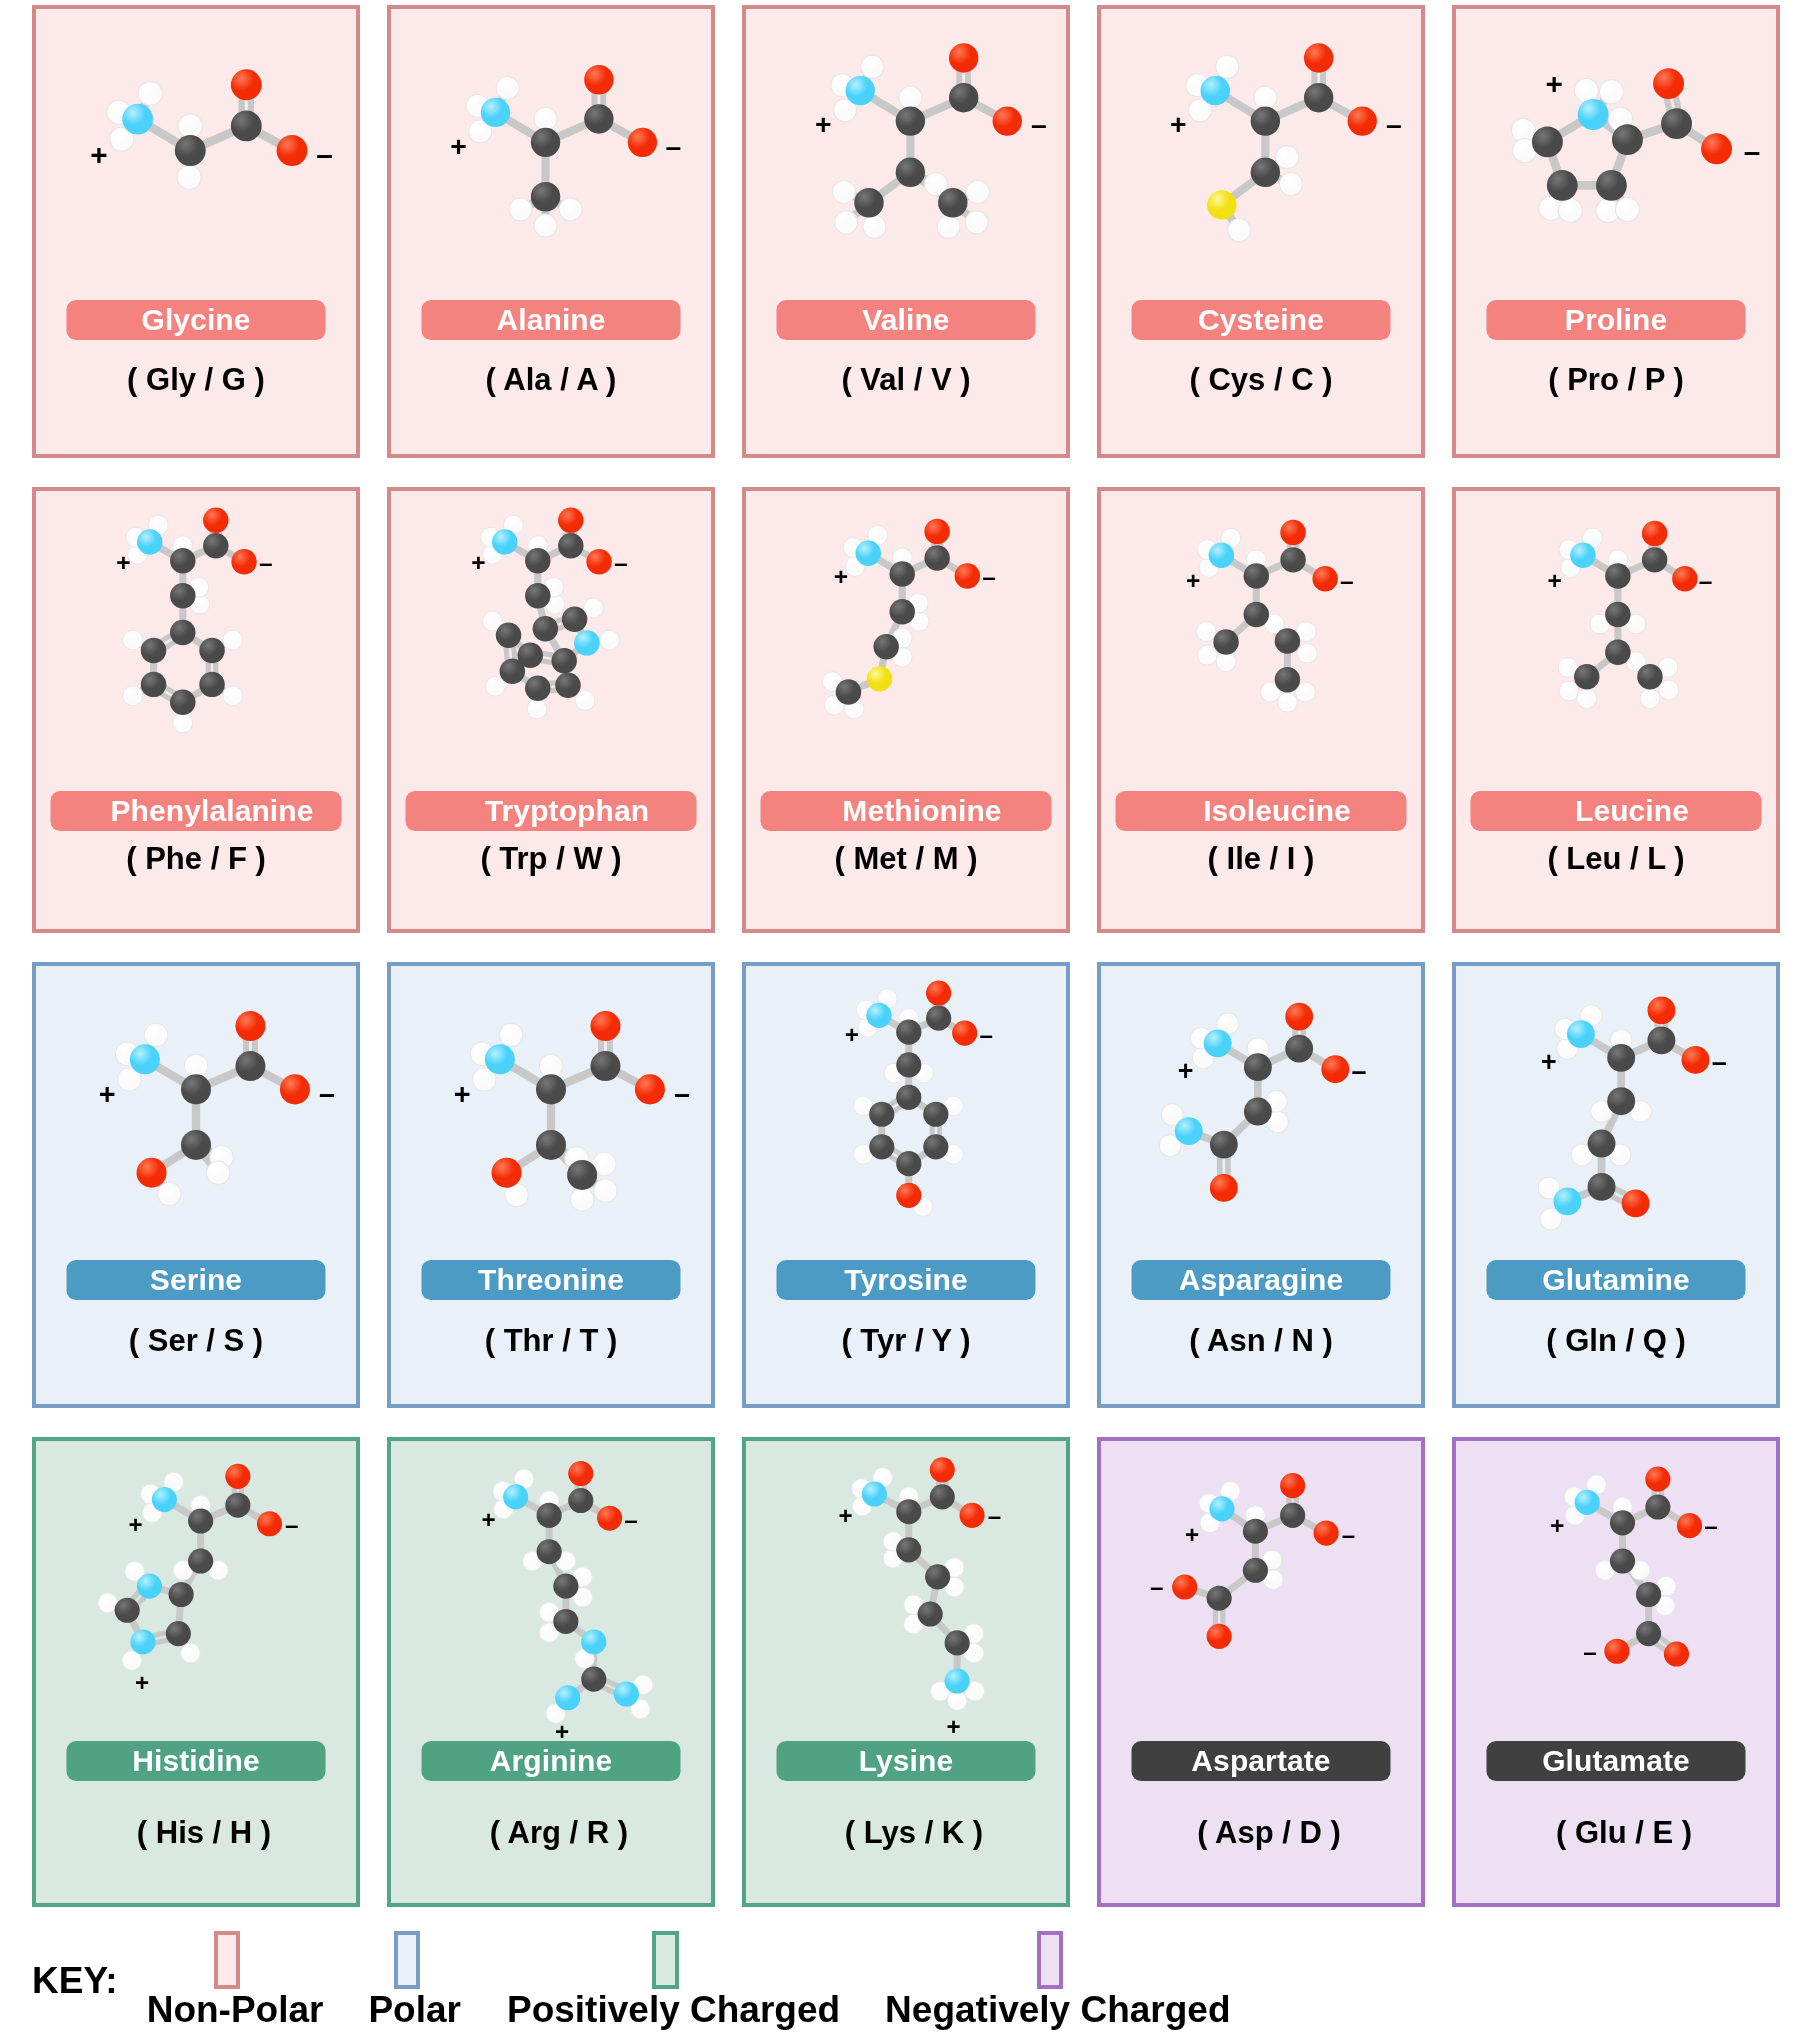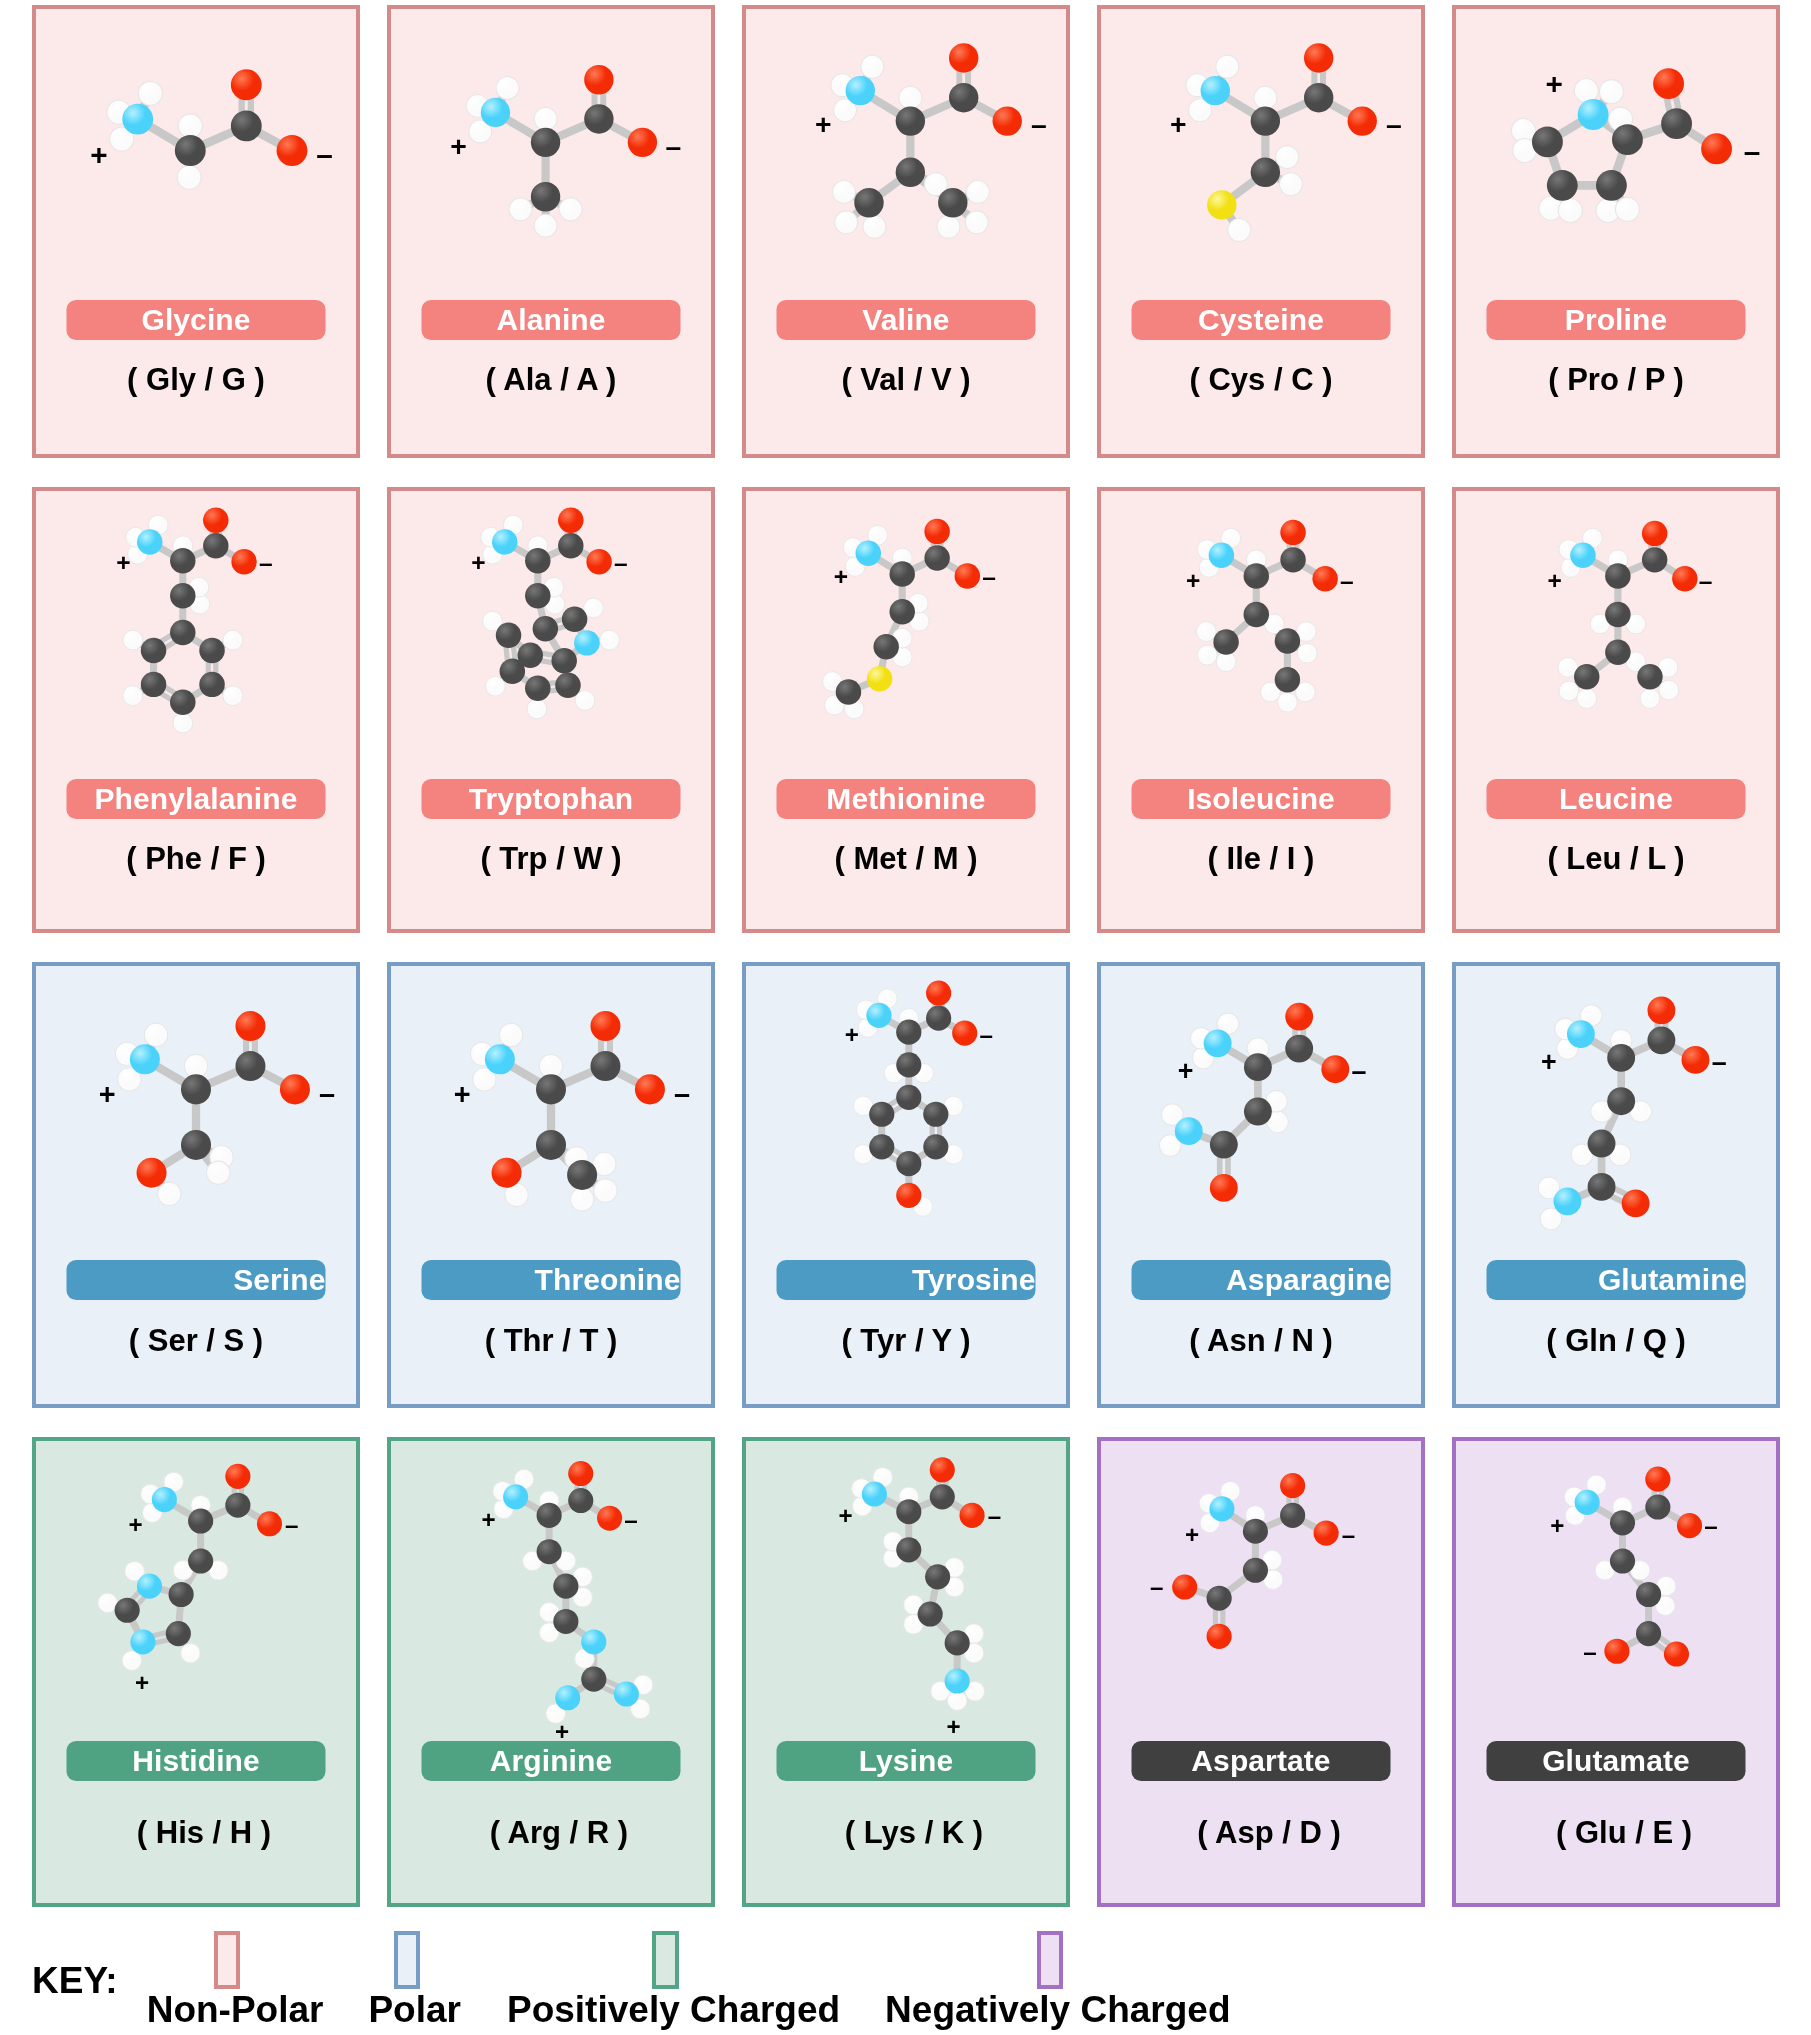--- a/index.html
+++ b/index.html
@@ -79,23 +79,23 @@
     text-align: center;
     font-weight: bold;
     font-size: 31px;
     color: #000000;
     white-space: nowrap;
   }
 
   
   .row1 .name-bar { top: 291px; }
   .row1 .abbrev   { top: 353px; }
-  .row2 .name-bar { top: 288px; }
+  .row2 .name-bar { top: 300px; padding-left: 32px; }
   .row2 .abbrev   { top: 350px; }
-  .row3 .name-bar { top: 294px; justify-content: flex-end; }
+  .row3 .name-bar { top: 294px; }
   .row3 .abbrev   { top: 357px; }
   .row4 .name-bar { top: 300px; }
   .row4 .abbrev   { top: 374px; padding-left: 16px; }
 
   .row1 .mol-area { height: 283px; }
   .row2 .mol-area { height: 283px; }
   .row3 .mol-area { height: 289px; }
   .row4 .mol-area { height: 307px; }
 
   

